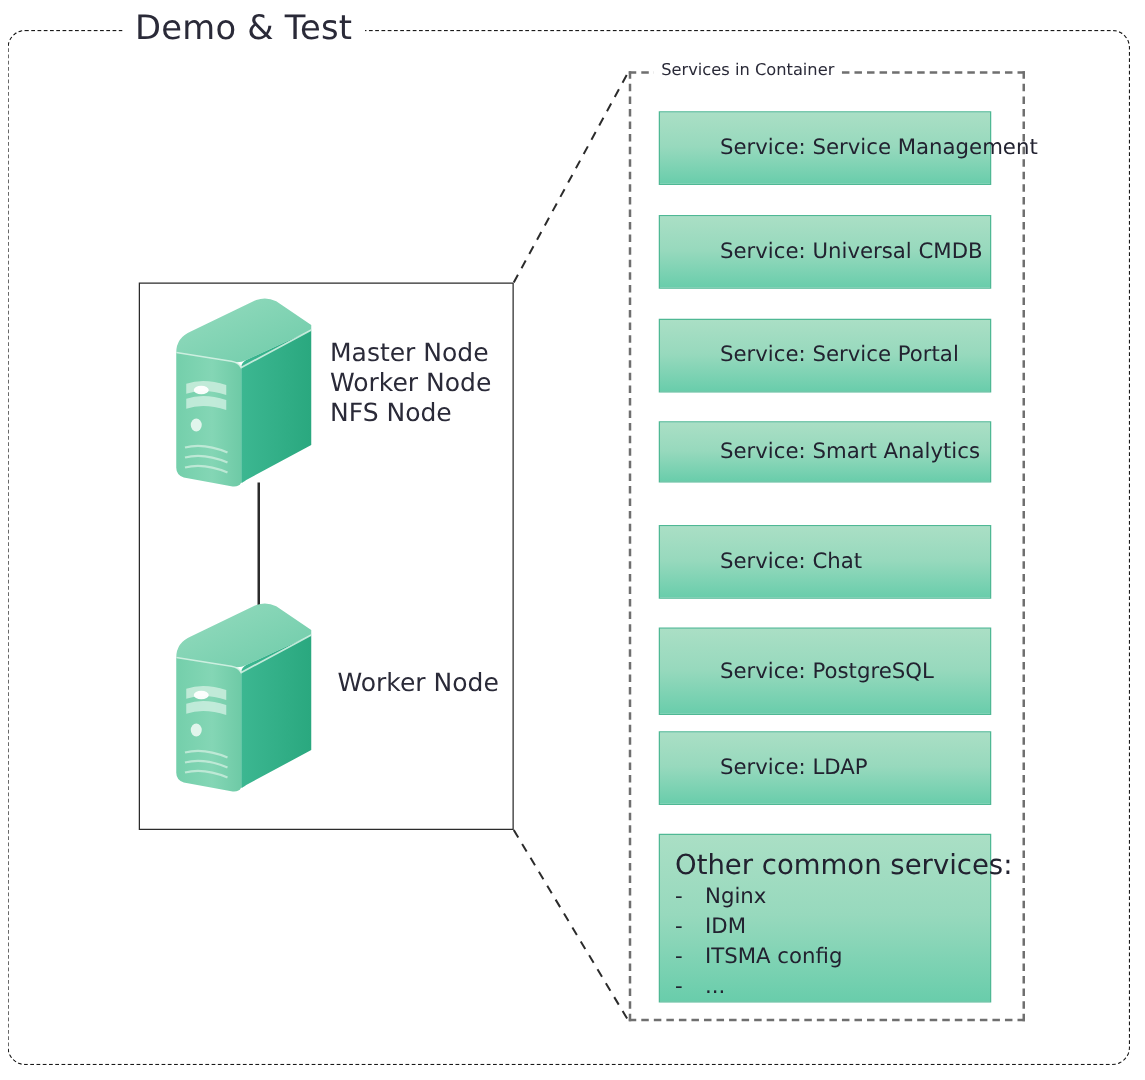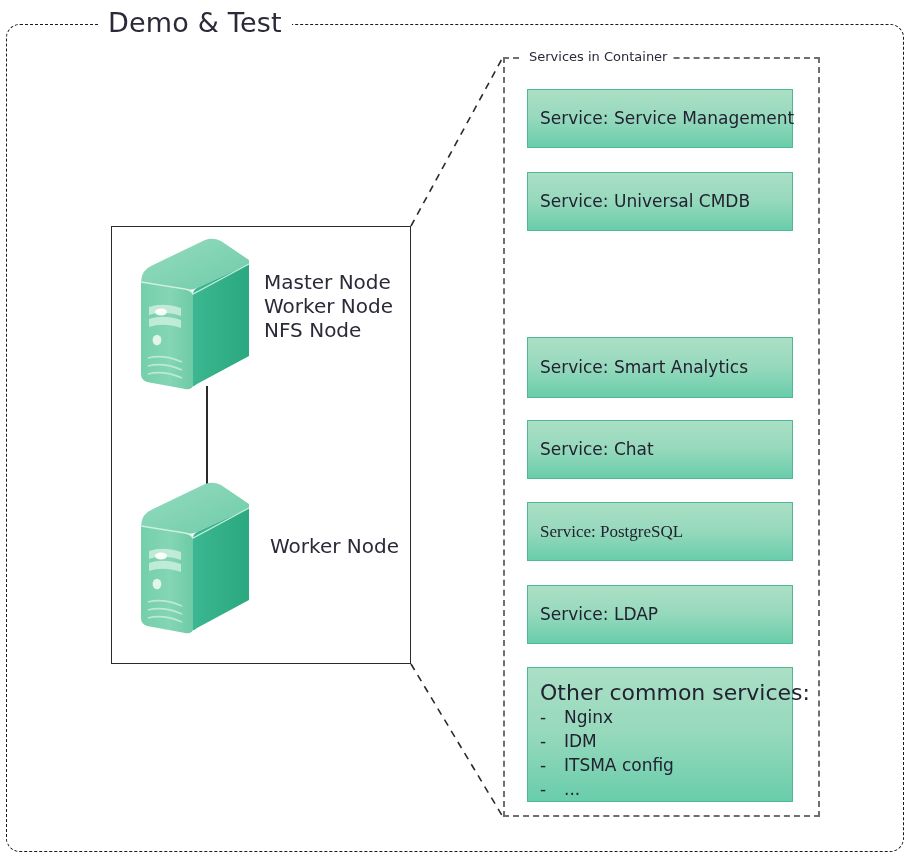--- a/index.html
+++ b/index.html
@@ -115,20 +115,21 @@
   .svc {
     position: absolute;
     left: 527px;
     width: 266px;
     box-sizing: border-box;
     border: 1.3px solid #4fb894;
     background: linear-gradient(180deg, #aadfc5 0%, #97d9bd 48%, #69cdab 100%);
     z-index: 5;
     display: flex;
     align-items: center;
+    padding-left: 36px;
   }
   .svc-label {
     color: #222230;
     font-size: 17px;
     line-height: 23px;
     padding: 0 12px;
     white-space: nowrap;
   }
 
   .svc-other {
@@ -252,27 +253,30 @@
 
   <div class="services-container"></div>
   <div class="services-title">Services in Container</div>
 
   <div class="svc" style="top:89px; height:59px;">
     <span class="svc-label">Service: Service Management</span>
   </div>
   <div class="svc" style="top:172px; height:59px;">
     <span class="svc-label">Service: Universal CMDB</span>
   </div>
-  <div class="svc" style="top:337px; height:61px;">
+  <div class="svc" style="top:255px; height:59px;">
+    <span class="svc-label">Service: Service Portal</span>
+  </div>
+  <div class="svc" style="top:337px; height:49px;">
     <span class="svc-label">Service: Smart Analytics</span>
   </div>
   <div class="svc" style="top:420px; height:59px;">
     <span class="svc-label">Service: Chat</span>
   </div>
-  <div class="svc" style="top:502px; height:59px;font-family:Liberation Serif, serif;">
+  <div class="svc" style="top:502px; height:70px;">
     <span class="svc-label">Service: PostgreSQL</span>
   </div>
   <div class="svc" style="top:585px; height:59px;">
     <span class="svc-label">Service: LDAP</span>
   </div>
 
   <div class="svc-other" style="top:667px; height:135px;">
     <div class="svc-other-title">Other common services:</div>
     <ul class="svc-other-list">
       <li>

